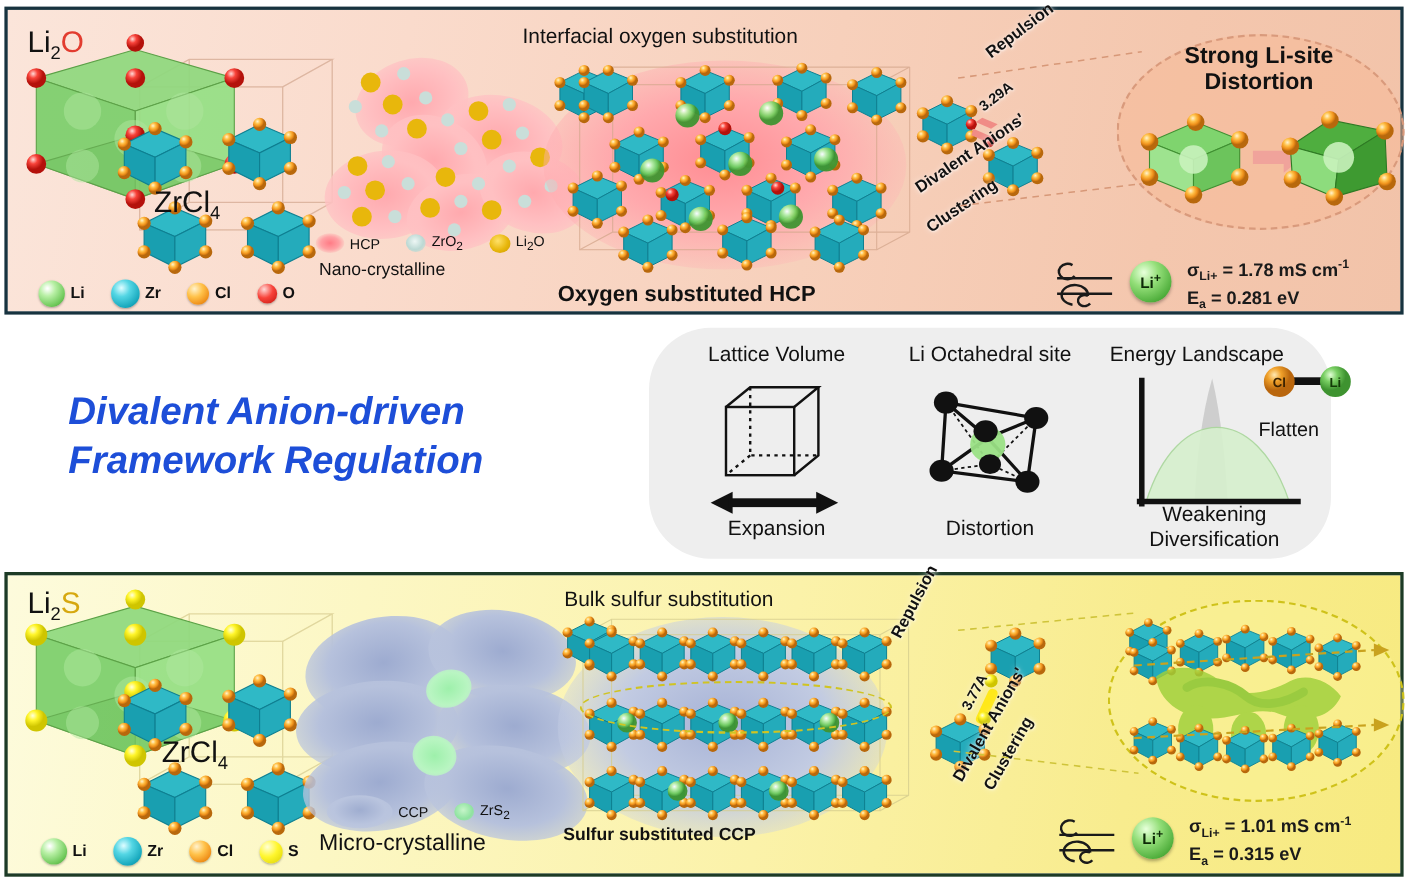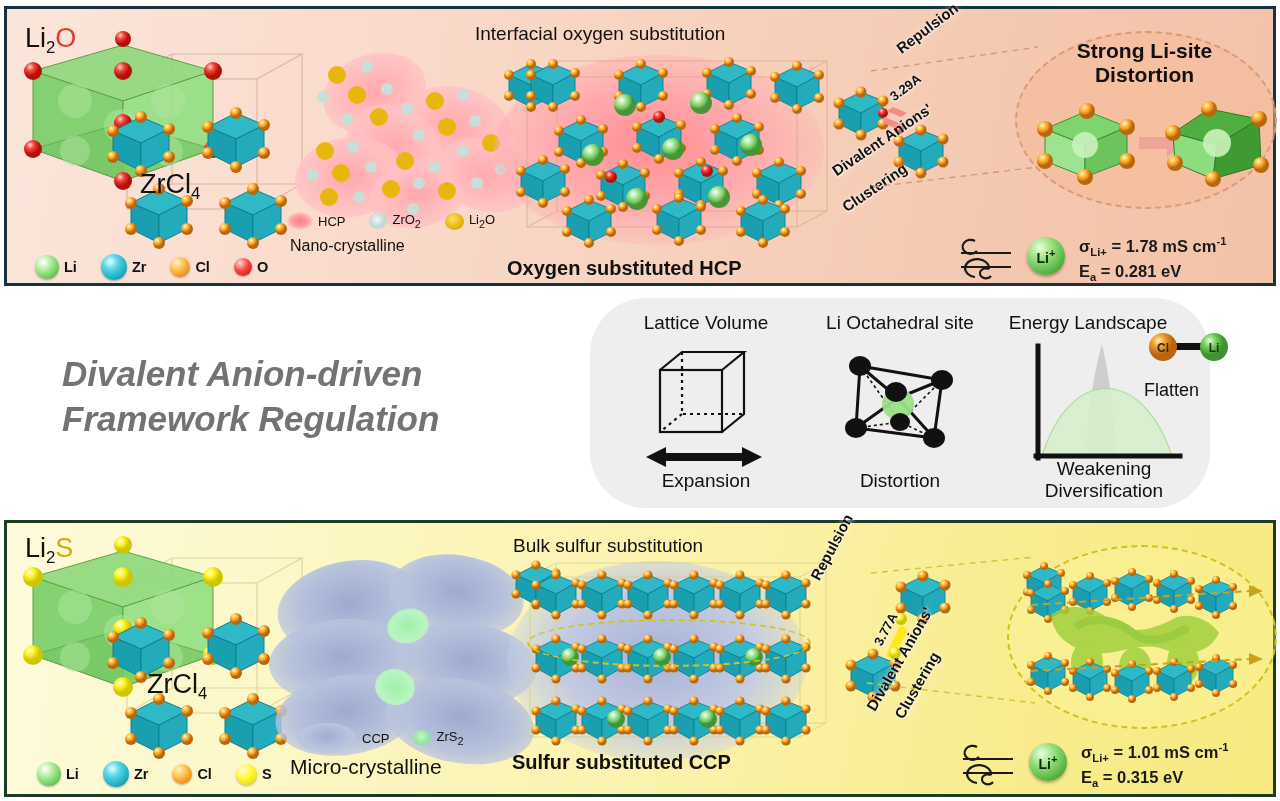--- a/index.html
+++ b/index.html
@@ -17,21 +17,21 @@
   
   #middle-panel{left:590px;top:298px;width:620px;height:210px;background:#eeeeee;
     border-radius:56px;}
 
   .lbl{position:absolute;white-space:nowrap;}
   .bold{font-weight:bold;}
   .shadowtext{text-shadow:0 1px 2px rgba(255,255,255,.85),0 0 6px rgba(255,255,255,.7);}
 
   
   #main-title{position:absolute;left:62px;top:352px;width:500px;
-    font-size:35px;font-weight:bold;font-style:italic;line-height:1.28;color:#737373;}
+    font-size:35px;font-weight:bold;font-style:italic;line-height:1.28;color:#1d4ed8;}
 
   
   .formula{font-size:27px;font-weight:400;}
   .formula sub{font-size:.62em;}
 
   
   .legend{position:absolute;display:flex;align-items:center;gap:6px;}
   .legend .item{display:flex;align-items:center;gap:5px;margin-right:18px;}
   .legend .sph{display:block;border-radius:50%;}
   .legend .txt{font-size:14.5px;font-weight:bold;color:#111;}
@@ -640,21 +640,21 @@
         <circle cx="150" cy="96" r="9" fill="url(#gLi)" opacity=".95"></circle>
         <circle cx="242" cy="96" r="9" fill="url(#gLi)" opacity=".95"></circle>
         <circle cx="104" cy="158" r="9" fill="url(#gLi)" opacity=".95"></circle>
         <circle cx="196" cy="158" r="9" fill="url(#gLi)" opacity=".95"></circle>
       </g>
     </svg>
 
     <div class="blob" style="left:520px;top:96px;width:280px;height:44px;border:2.5px dashed #d0c422;border-radius:50%;background:none;"></div>
   </div>
 
-  <div class="lbl caption" style="left:505px;top:228px;font-size:20px;">Sulfur substituted CCP</div>
+  <div class="lbl caption" style="left:505px;top:228px;font-size:16px;">Sulfur substituted CCP</div>
 
   <svg style="position:absolute;left:830px;top:48px;" width="160" height="140">
     <g transform="translate(60,0)">
       <polygon points="4,16 26,5 48,14 26,26" fill="#2fb9c6" stroke="#0e7f91" stroke-width=".9"></polygon>
       <polygon points="4,16 26,26 26,48 4,37" fill="#199fb0" stroke="#0e7f91" stroke-width=".9"></polygon>
       <polygon points="48,14 26,26 26,48 48,37" fill="#24abbb" stroke="#0e7f91" stroke-width=".9"></polygon>
       <circle cx="4" cy="16" r="5.5" fill="url(#gCl)"></circle>
         <circle cx="26" cy="5" r="5.5" fill="url(#gCl)"></circle>
       <circle cx="48" cy="14" r="5.5" fill="url(#gCl)"></circle>
         <circle cx="4" cy="37" r="5.5" fill="url(#gCl)"></circle>

